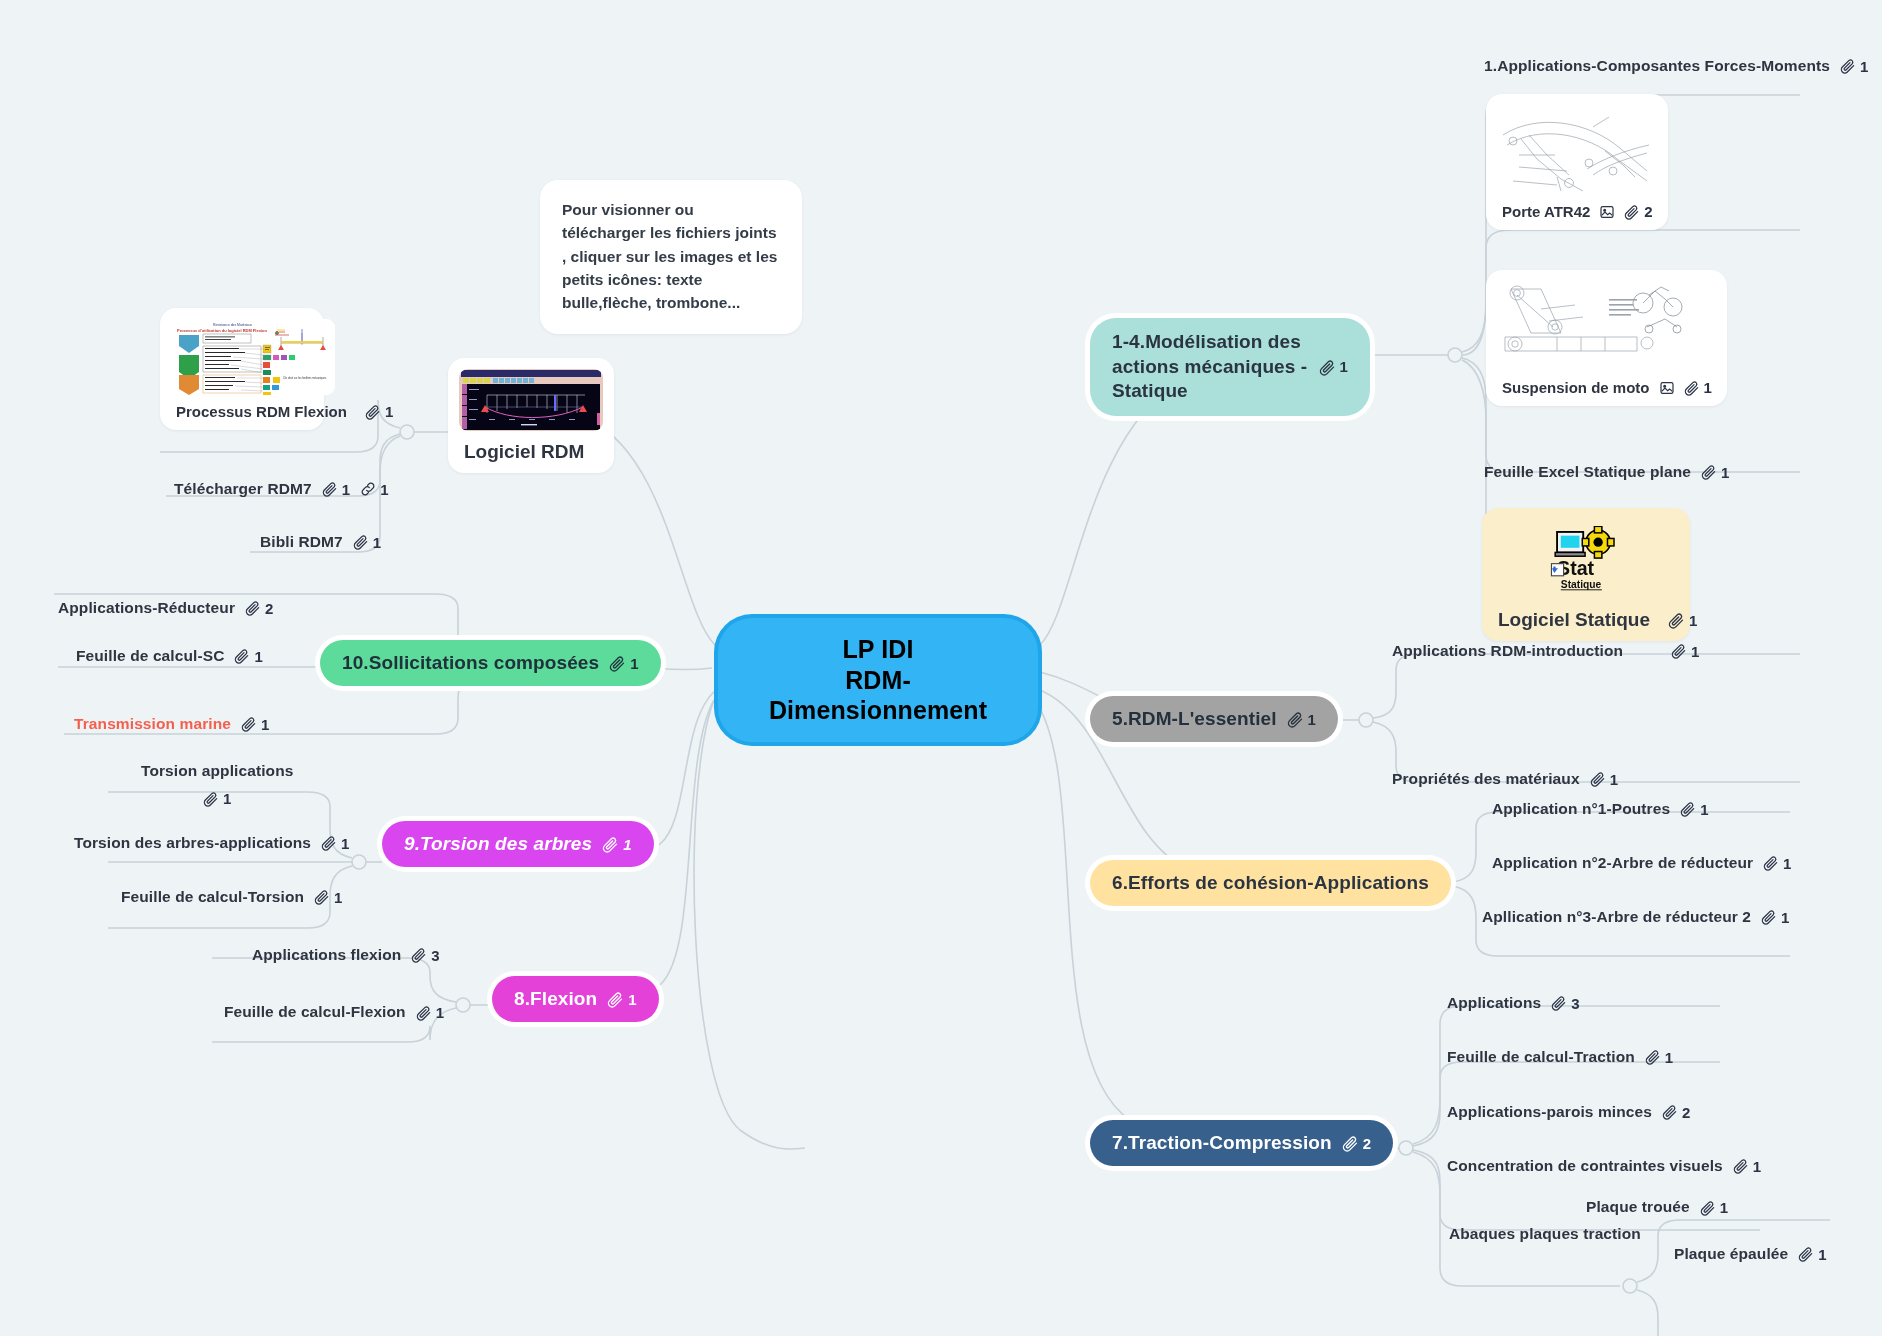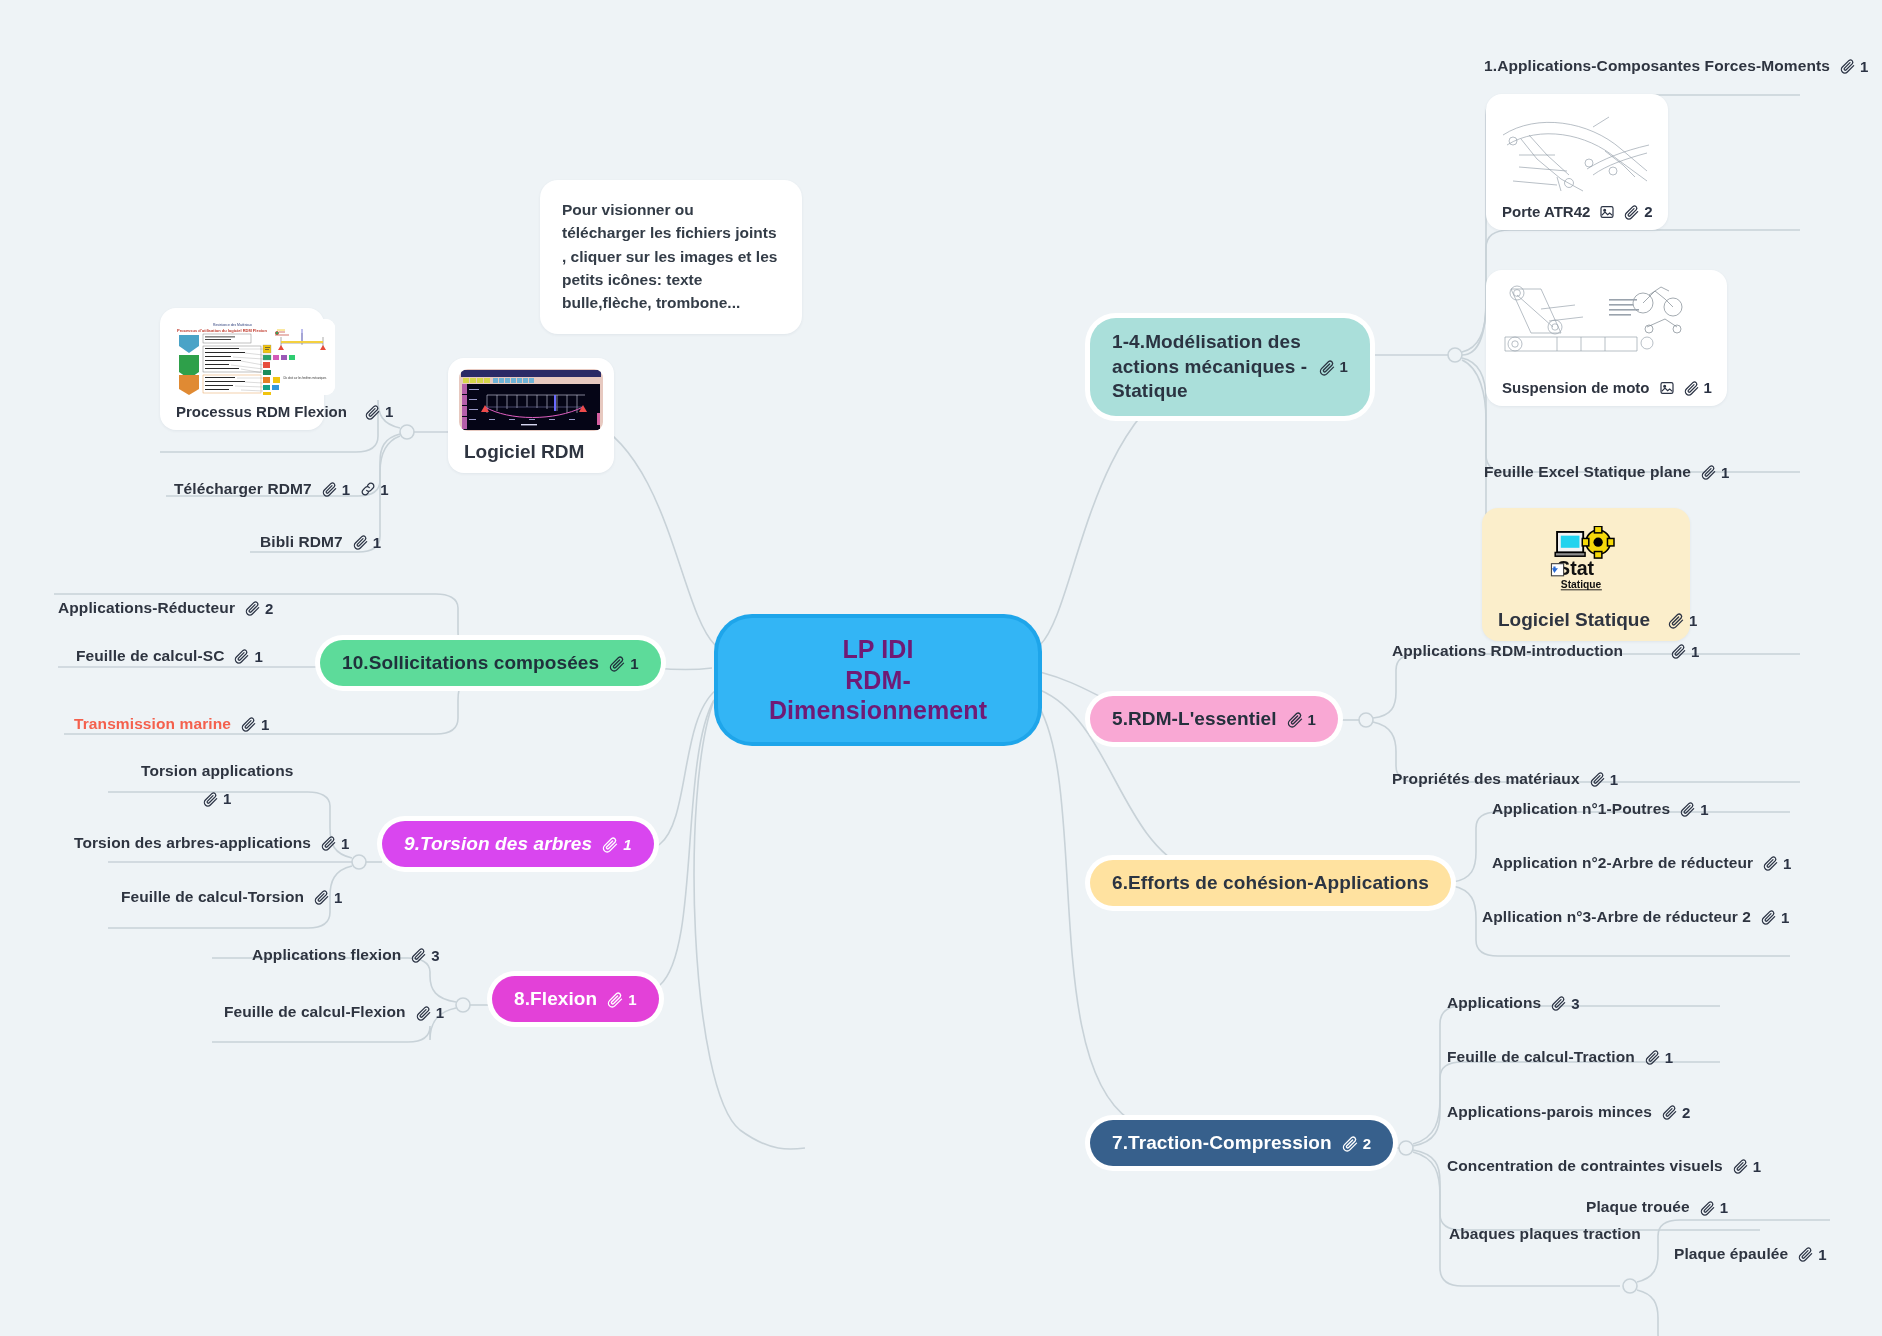--- a/index.html
+++ b/index.html
@@ -46,23 +46,23 @@
   .pill.big {
     font-size: 25px;
     line-height: 1.22;
     padding: 16px 30px;
     border-radius: 34px;
     text-align: center;
     white-space: normal;
     display: block;
   }
 
-  .c-root   { background:#33b5f5; color:#701a75; box-shadow:0 0 0 4px #1ea5ea; }
+  .c-root   { background:#33b5f5; color:#000000; box-shadow:0 0 0 4px #1ea5ea; }
   .c-teal   { background:#aadfda; }
-  .c-orange { background:#f9a8d4; color:#25303d; }
+  .c-orange { background:#a3a3a3; color:#25303d; }
   .c-yellow { background:#ffe2a0; }
   .c-navy   { background:#37608c; color:#ffffff; }
   .c-pink   { background:#e341d8; color:#ffffff; }
   .c-purple { background:#d946ef; color:#ffffff;font-style:italic; }
   .c-green  { background:#5ddb9a; color:#20313c; }
 
   
   .bubble {
     position: absolute;
     background: #ffffff;

